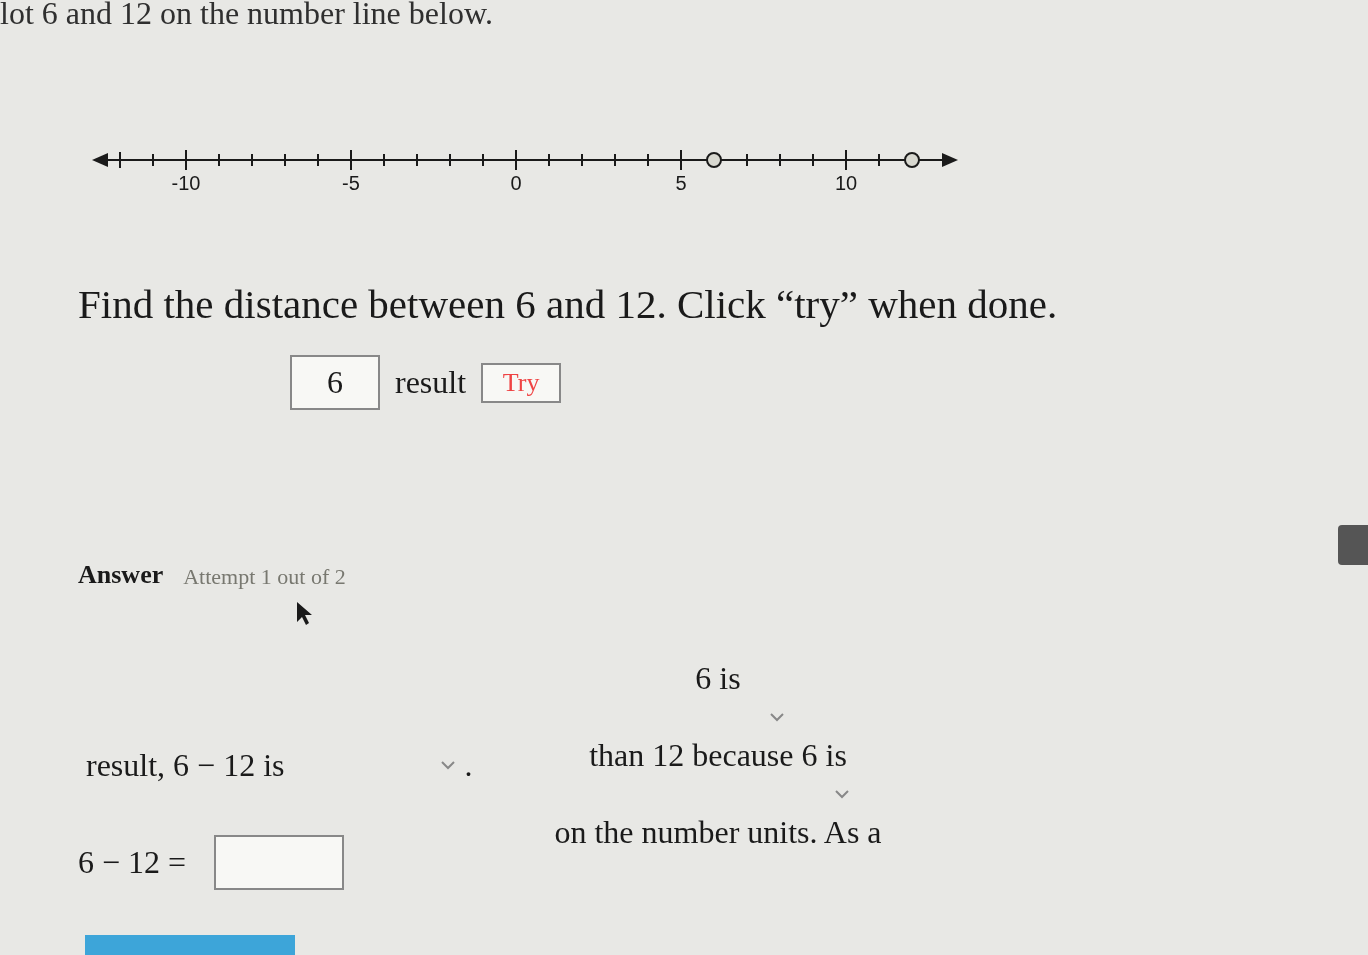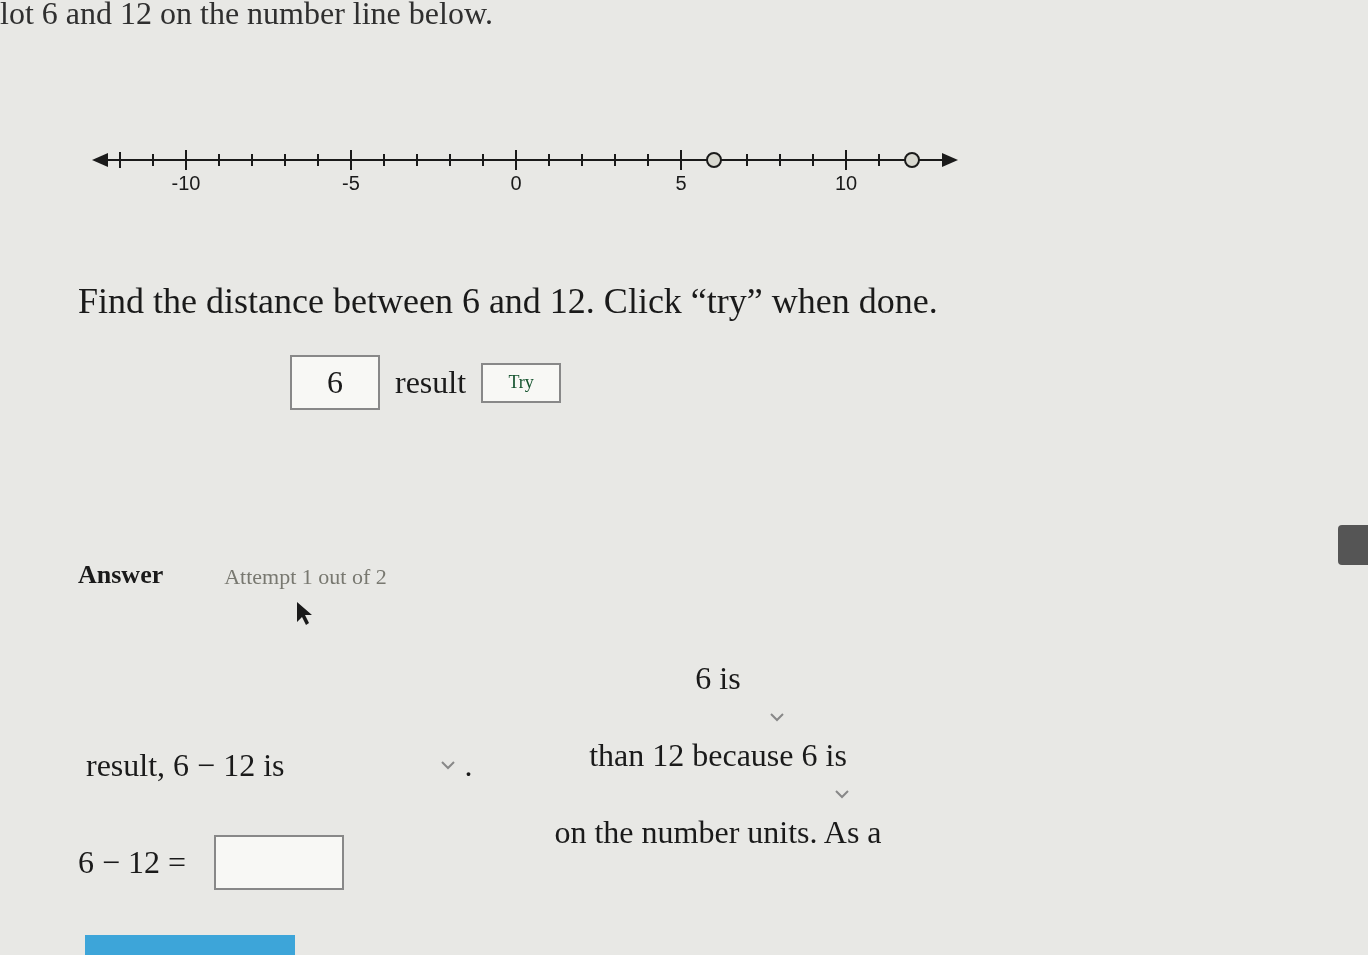--- a/index.html
+++ b/index.html
@@ -34,21 +34,21 @@
     }
     .number-line {
       position: relative;
       width: 100%;
       height: 100%;
     }
     .instruction-text {
       position: absolute;
       top: 280px;
       left: 78px;
-      font-size: 36px;
+      font-size: 41px;
       font-family: Georgia, serif;
       color: #1a1a1a;
     }
     .input-row {
       position: absolute;
       top: 355px;
       left: 290px;
       display: flex;
       align-items: center;
       gap: 15px;
@@ -65,23 +65,23 @@
     }
     .units-label {
       font-size: 32px;
       font-family: Georgia, serif;
     }
     .try-button {
       width: 80px;
       height: 40px;
       border: 2px solid #888;
       background: #f8f8f5;
-      font-size: 18px;
-      font-family: Georgia, serif;
-      color: #14532d;
+      font-size: 26px;
+      font-family: Georgia, serif;
+      color: #ef4444;
       cursor: pointer;
     }
     .answer-section {
       position: absolute;
       top: 560px;
       left: 78px;
     }
     .answer-header {
       display: flex;
       align-items: flex-end;
@@ -89,21 +89,20 @@
     }
     .answer-label {
       font-size: 26px;
       font-weight: bold;
       font-family: Georgia, serif;
     }
     .attempt-text {
       font-size: 22px;
       color: #787870;
       font-family: Georgia, serif;
-      margin-left: 41px;
     }
     .cursor-icon {
       position: absolute;
       top: 600px;
       left: 295px;
     }
     .sentence-row {
       position: absolute;
       top: 660px;
       left: 78px;

